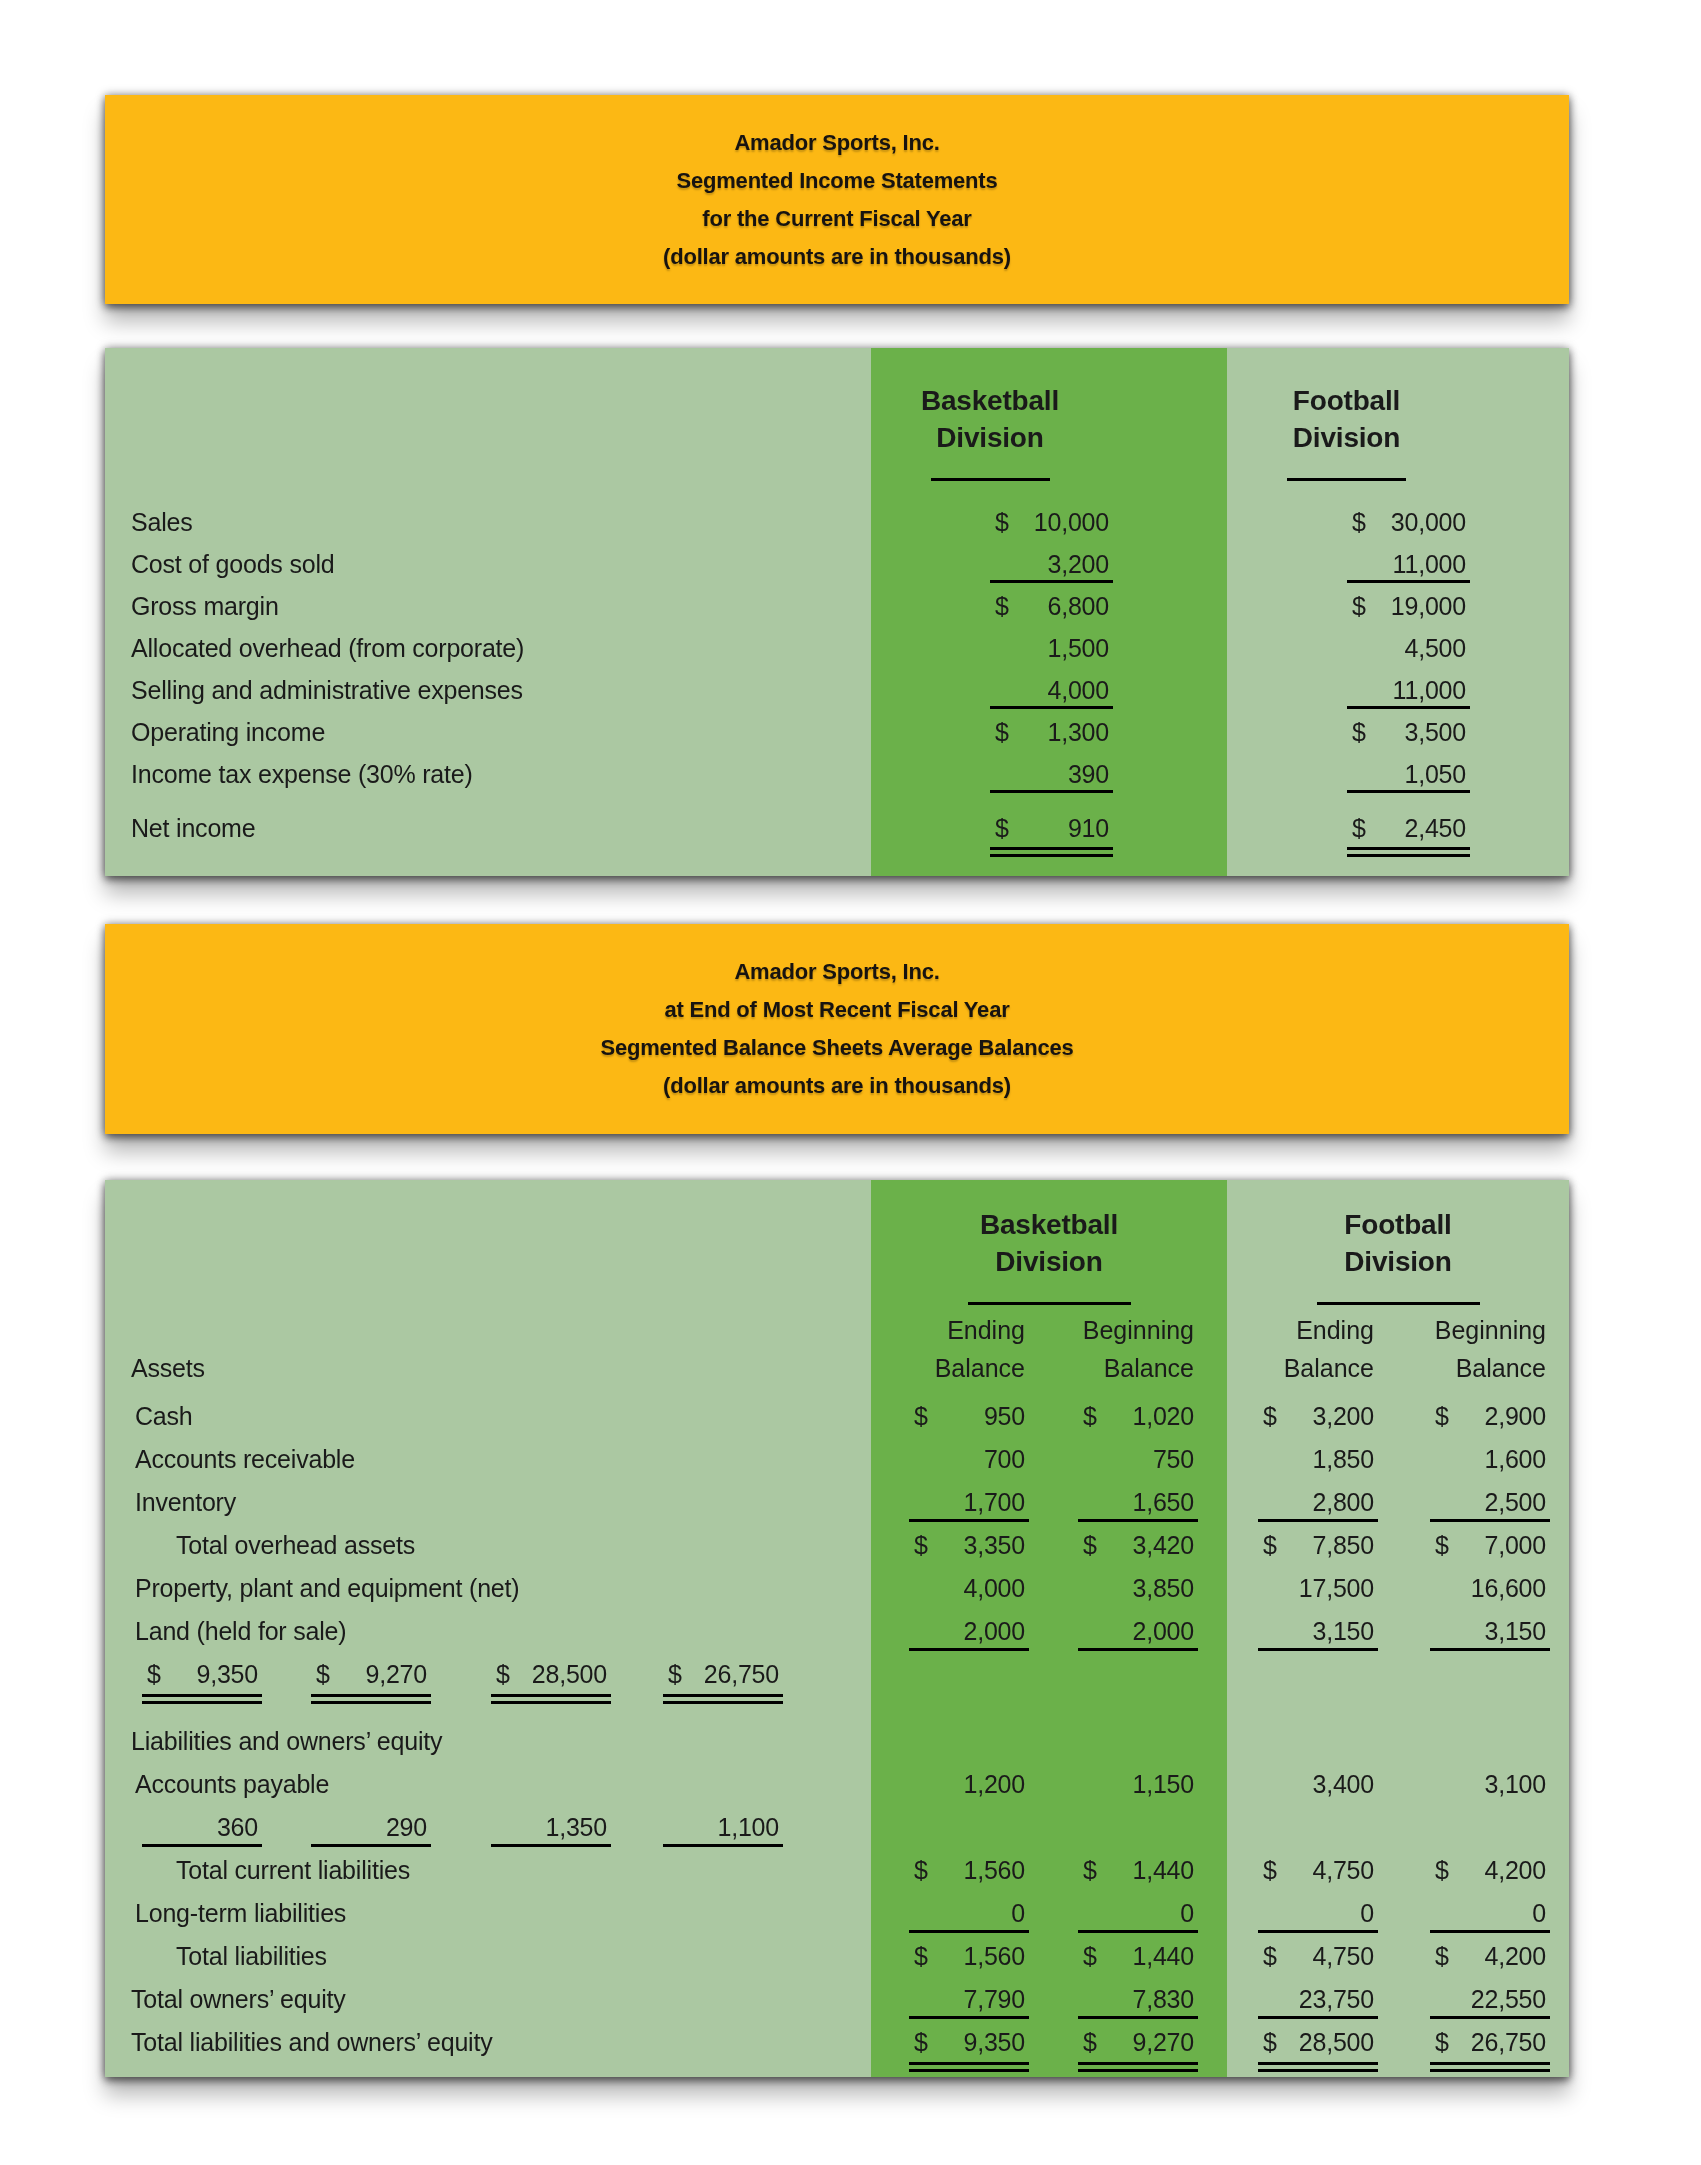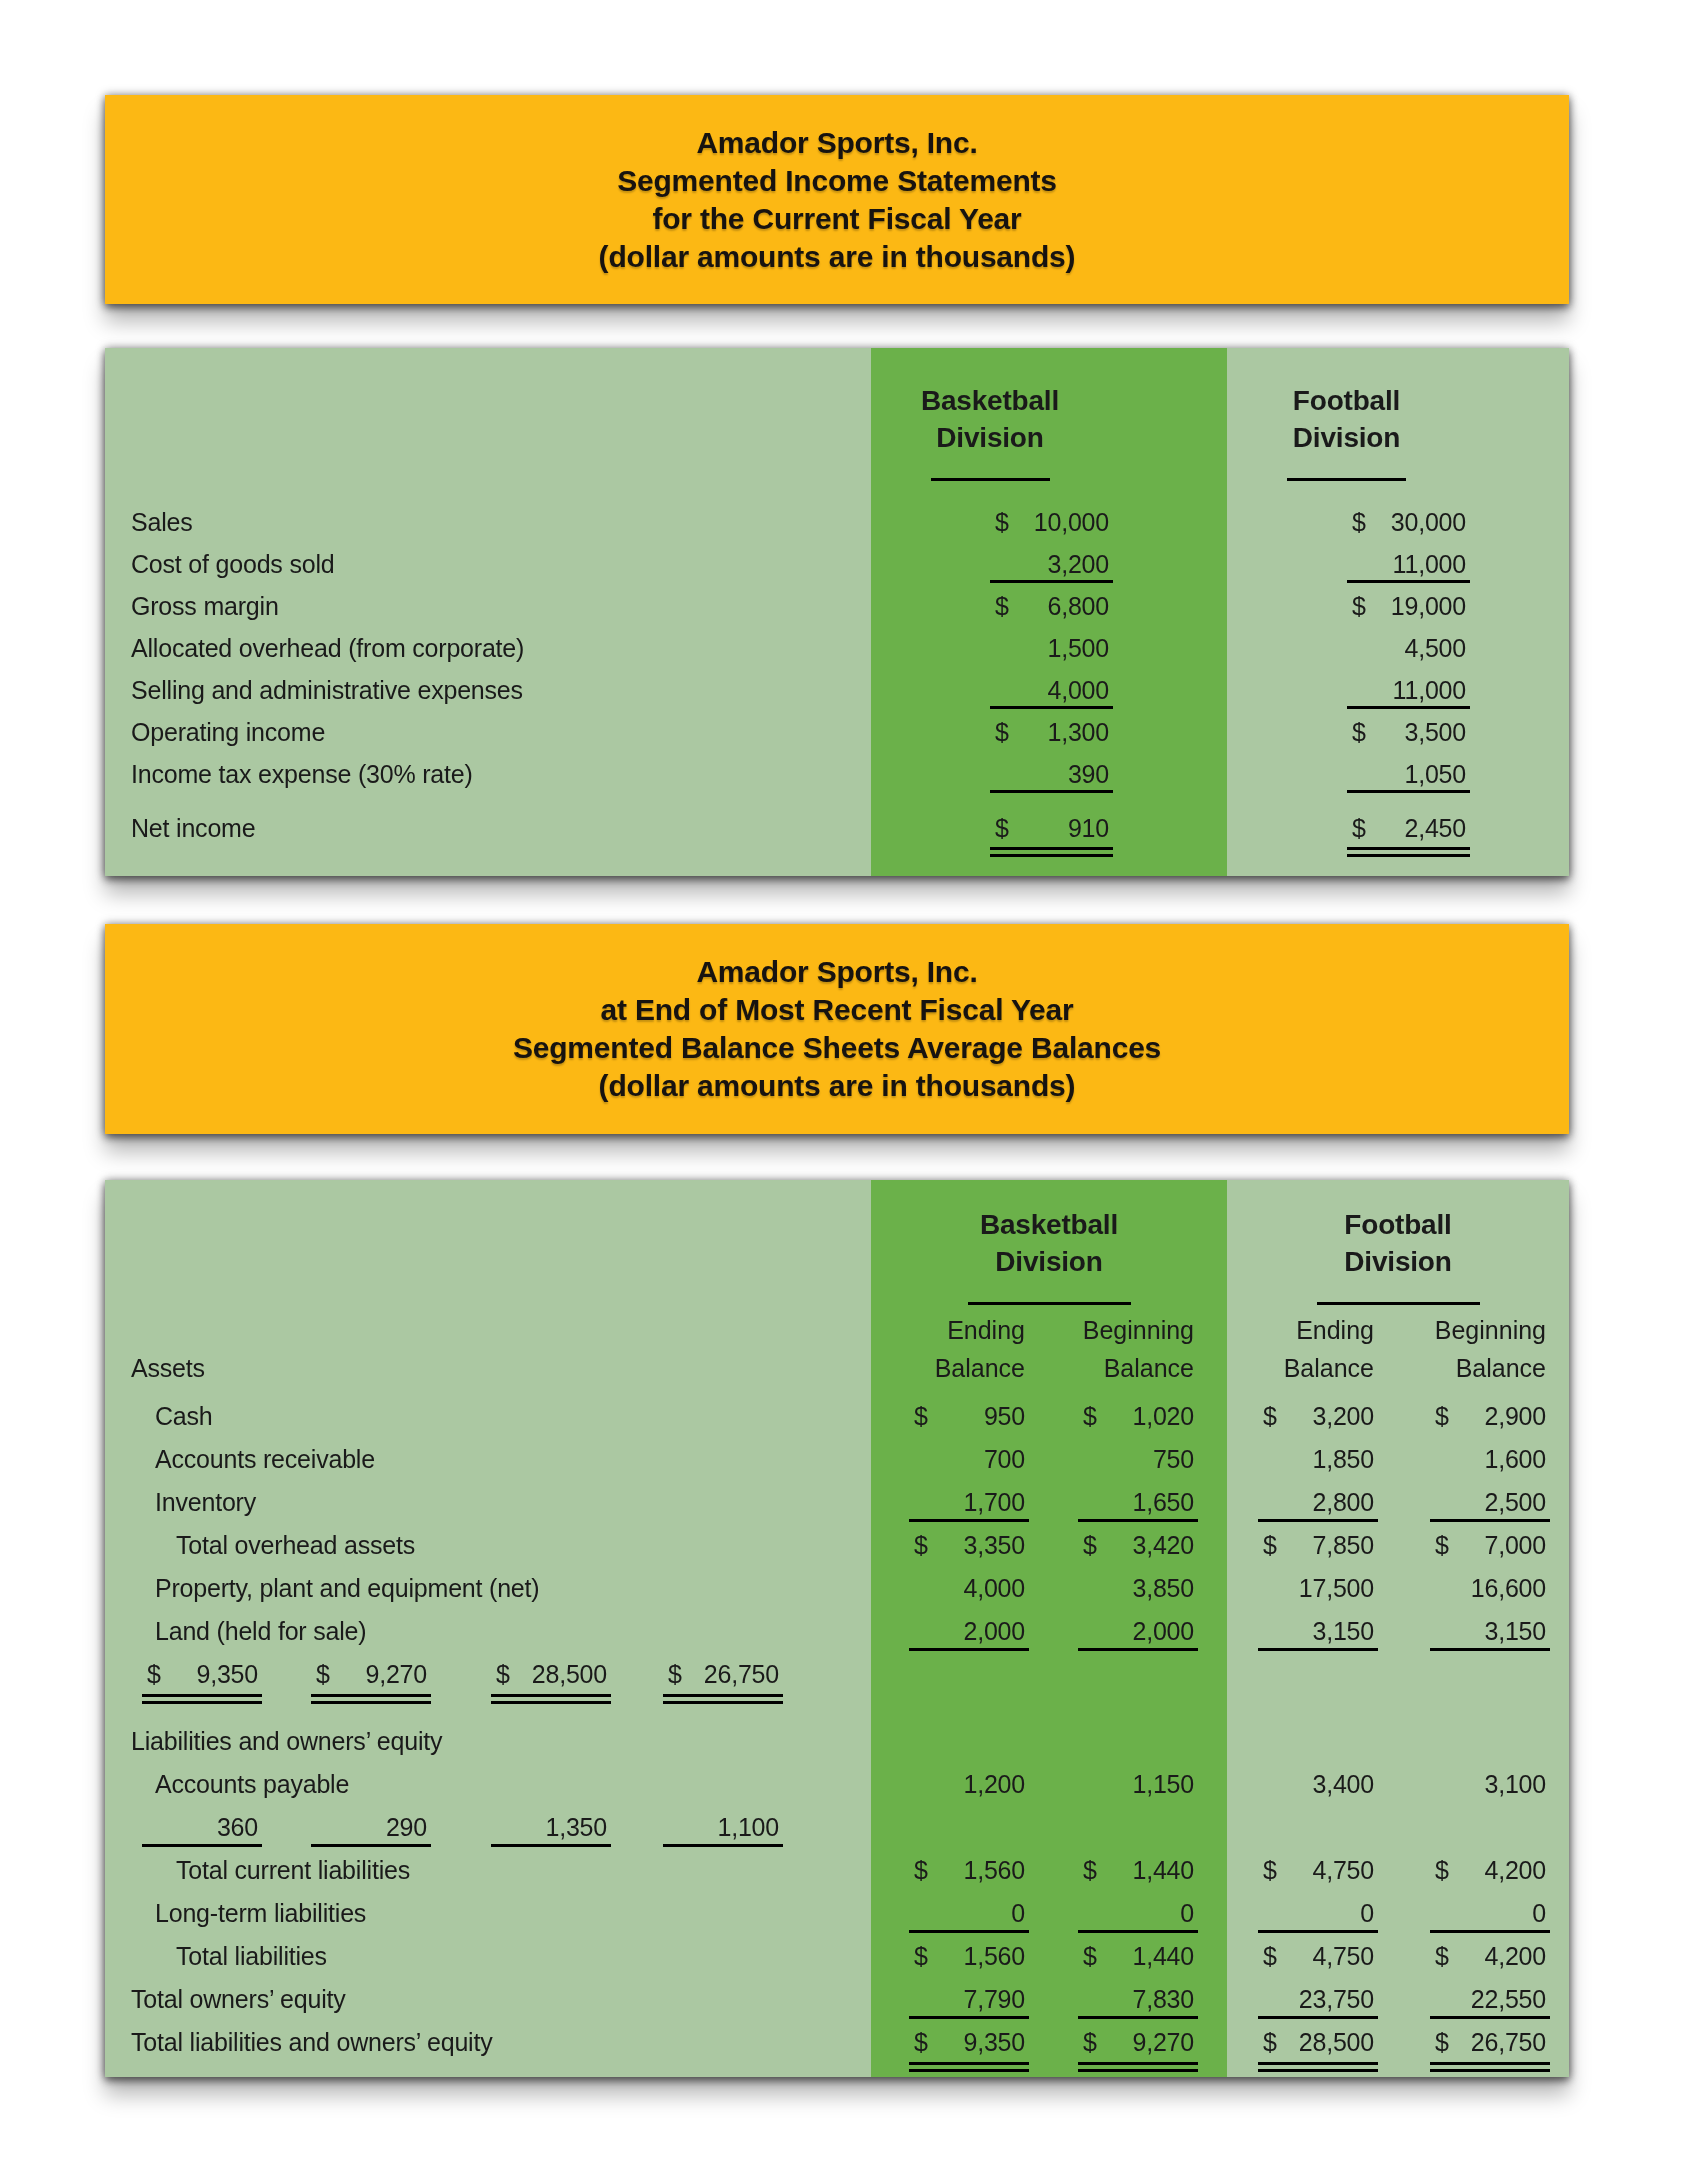--- a/index.html
+++ b/index.html
@@ -20,37 +20,37 @@
 
   .panel{
     position:absolute;left:105px;width:1464px;
     box-shadow:0 0 9px rgba(0,0,0,.40), 0 4px 8px rgba(0,0,0,.45), 0 18px 20px rgba(0,0,0,.28);
   }
 
   
   .banner{
     background:var(--banner-yellow);
     display:flex;flex-direction:column;justify-content:center;
-    text-align:center;font-weight:bold;font-size:30px;line-height:38px;
+    text-align:center;font-weight:bold;font-size:22px;line-height:38px;
     letter-spacing:-0.2px;color:#171310;
     text-shadow:0 2px 2px rgba(0,0,0,.22);
   }
   #banner-income{top:95px;height:209px;}
   #banner-balance{top:924px;height:210px;}
 
   
   .tablepanel{background:var(--table-green);}
   #income-table{top:348px;height:528px;}
   #balance-table{top:1180px;height:897px;}
   .stripe{position:absolute;left:766px;top:0;width:356px;height:100%;background:var(--column-green);}
   .inner{position:relative;height:100%;}
 
   .row,.thead,.subhead{display:flex;}
   .lbl{flex:1 1 auto;padding-left:26px;font-size:25px;letter-spacing:-0.2px;white-space:nowrap;}
-  .ind1{padding-left:50px;}
+  .ind1{padding-left:30px;}
   .ind2{padding-left:71px;}
 
   .row{height:42px;line-height:42px;}
   #balance-table .row{height:43px;line-height:43px;}
 
   .cell{display:flex;justify-content:flex-end;}
   
   .c1bb{width:356px;padding-right:118px;}
   .c1fb{width:342px;padding-right:103px;}
   

